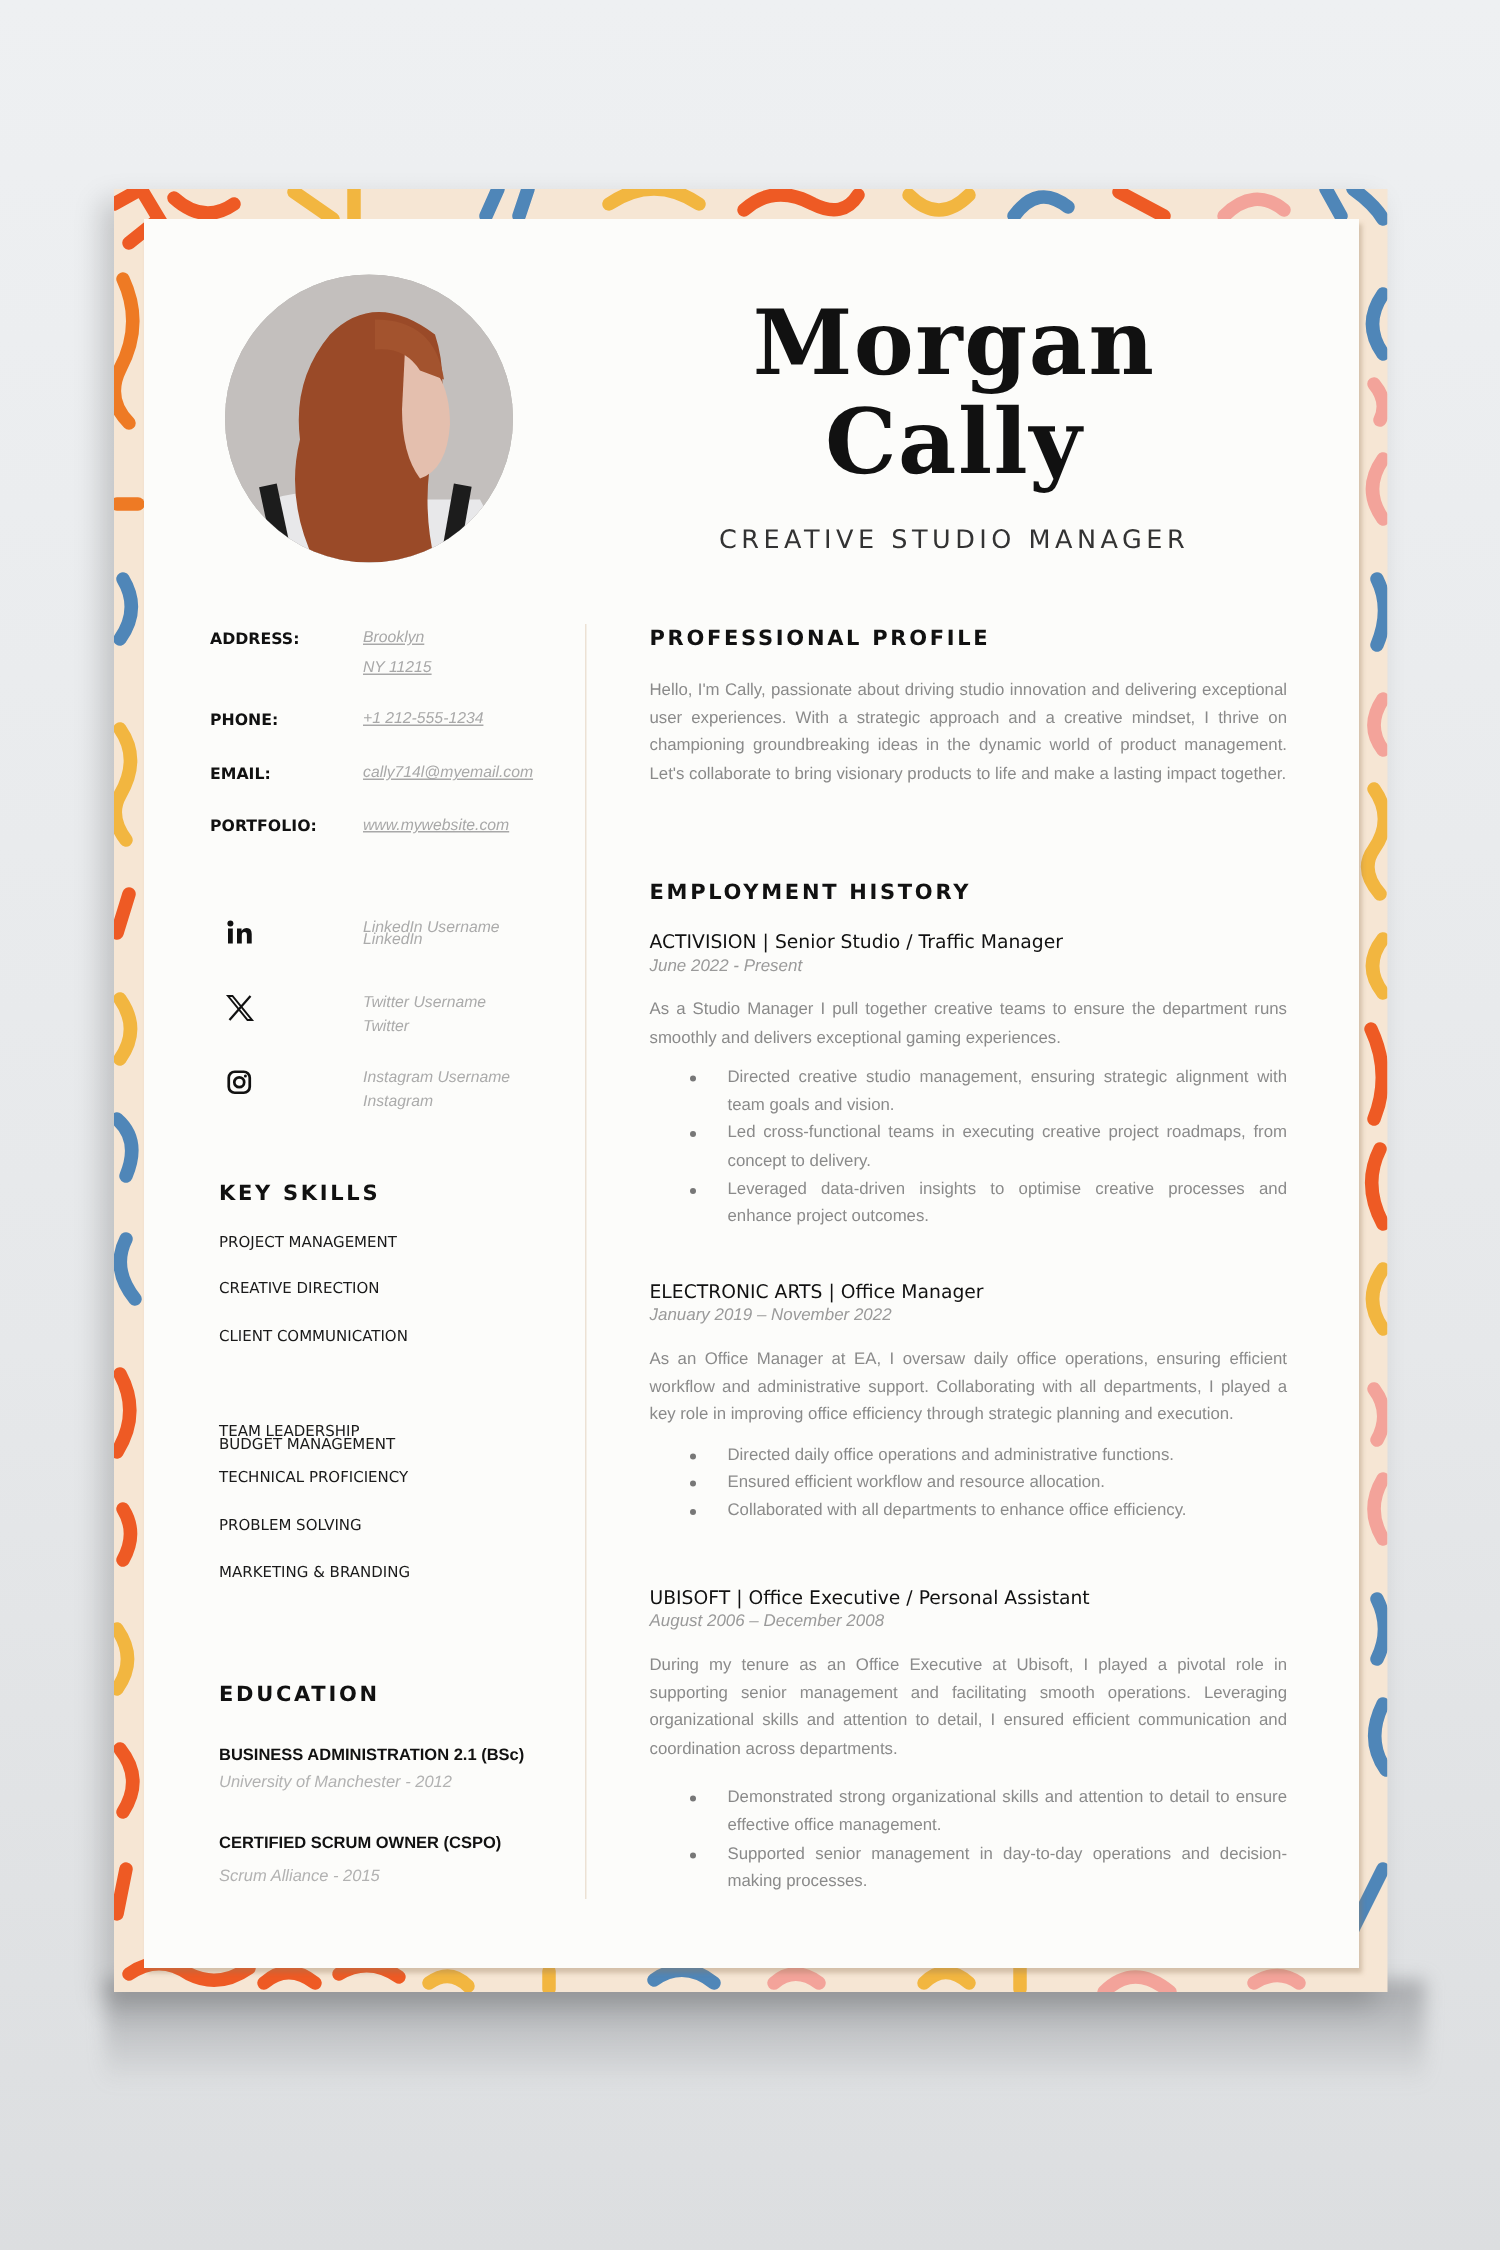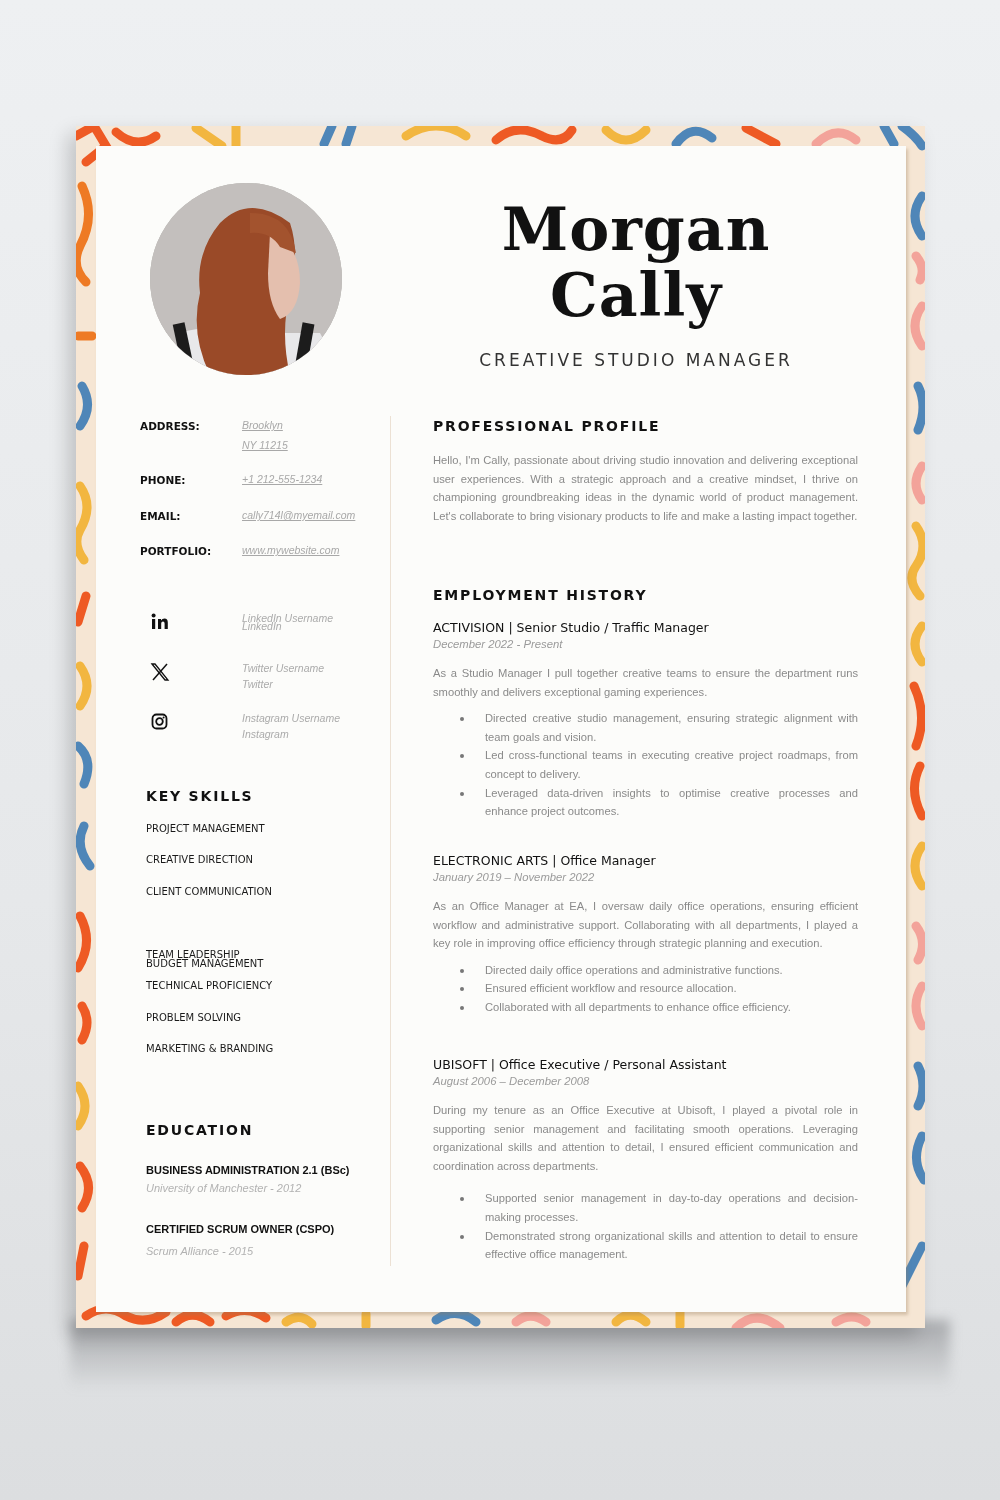--- a/index.html
+++ b/index.html
@@ -186,21 +186,21 @@
 
     <div class="sec-h" style="left:337px;top:272px;">PROFESSIONAL PROFILE</div>
     <div class="right" style="top:305px;">
       <p class="para">Hello, I'm Cally, passionate about driving studio innovation and delivering exceptional user experiences. With a strategic approach and a creative mindset, I thrive on championing groundbreaking ideas in the dynamic world of product management. Let's collaborate to bring visionary products to life and make a lasting impact together.</p>
     </div>
 
     <div class="sec-h" style="left:337px;top:441px;">EMPLOYMENT HISTORY</div>
 
     <div class="right" style="top:474px;">
       <div class="job-h">ACTIVISION | Senior Studio / Traffic Manager</div>
-      <div class="job-d">December 2022 - Present</div>
+      <div class="job-d">June 2022 - Present</div>
       <p class="para" style="margin-top:14px;">As a Studio Manager I pull together creative teams to ensure the department runs smoothly and delivers exceptional gaming experiences.</p>
       <ul class="bul" style="margin-top:8px;">
         <li>Directed creative studio management, ensuring strategic alignment with team goals and vision.</li>
         <li>Led cross-functional teams in executing creative project roadmaps, from concept to delivery.</li>
         <li>Leveraged data-driven insights to optimise creative processes and enhance project outcomes.</li>
       </ul>
     </div>
 
     <div class="right" style="top:707px;">
       <div class="job-h">ELECTRONIC ARTS | Office Manager</div>
@@ -211,19 +211,19 @@
         <li>Ensured efficient workflow and resource allocation.</li>
         <li>Collaborated with all departments to enhance office efficiency.</li>
       </ul>
     </div>
 
     <div class="right" style="top:911px;">
       <div class="job-h">UBISOFT | Office Executive / Personal Assistant</div>
       <div class="job-d">August 2006 – December 2008</div>
       <p class="para" style="margin-top:14px;">During my tenure as an Office Executive at Ubisoft, I played a pivotal role in supporting senior management and facilitating smooth operations. Leveraging organizational skills and attention to detail, I ensured efficient communication and coordination across departments.</p>
       <ul class="bul" style="margin-top:14px;">
+        <li>Demonstrated strong organizational skills and attention to detail to ensure effective office management.</li>
         <li>Supported senior management in day-to-day operations and decision-making processes.</li>
-        <li>Demonstrated strong organizational skills and attention to detail to ensure effective office management.</li>
       </ul>
     </div>
 
   </div>
 </div>
 
 </body></html>

